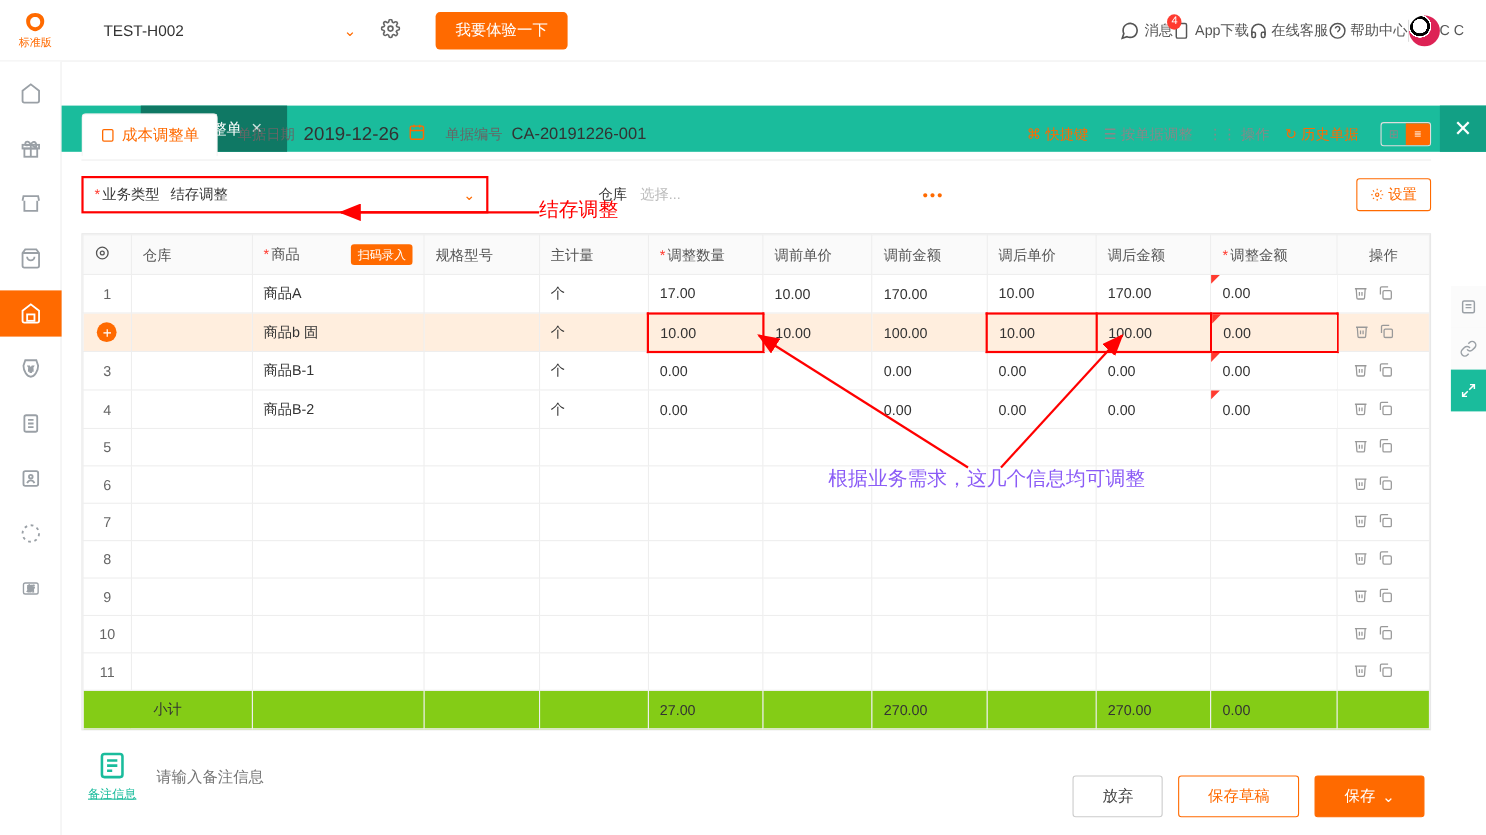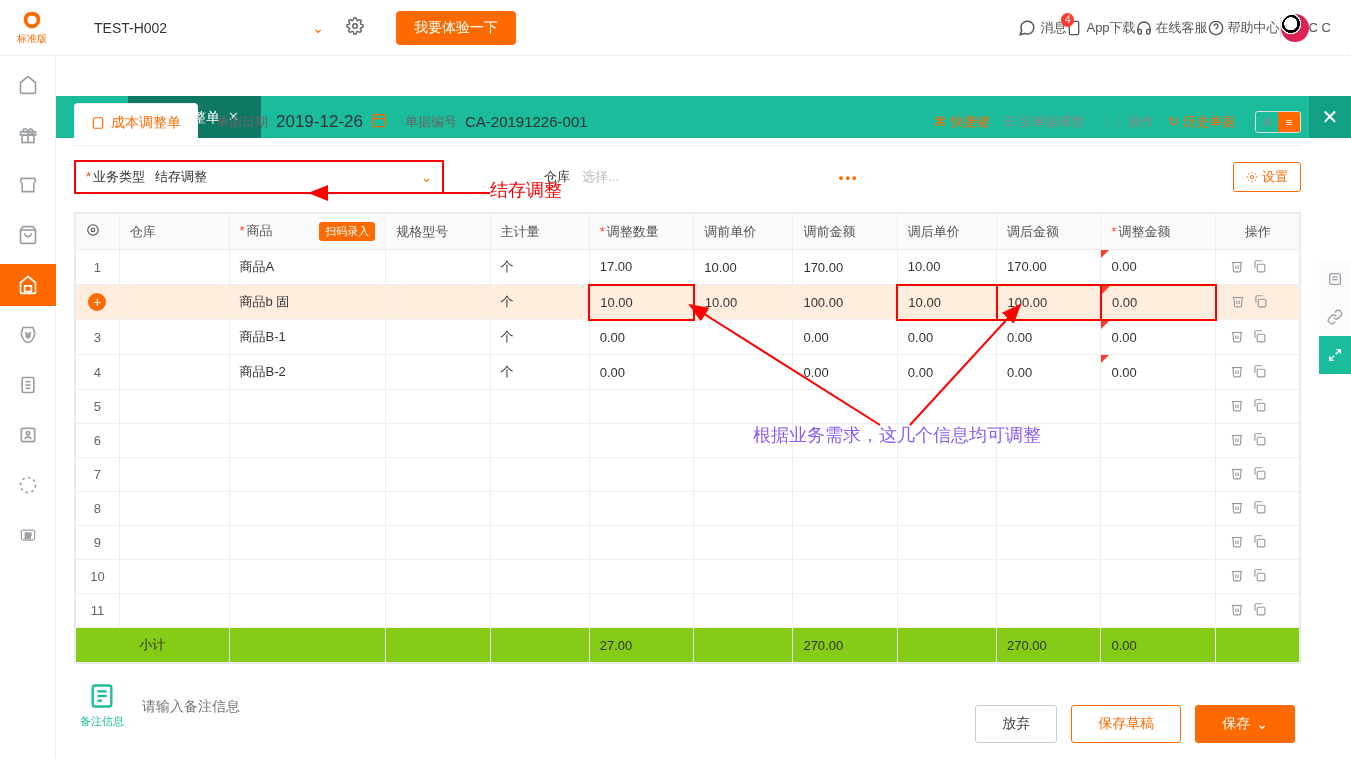--- a/index.html
+++ b/index.html
@@ -247,21 +247,21 @@
     content: ''; position: absolute; top: 0; left: 0;
     border-top: 8px solid #ff3b30; border-right: 8px solid transparent;
   }
   .op-cell { text-align: center; color: #999; }
   .op-cell span { margin: 0 4px; cursor: pointer; display: inline-block; }
   .redbox { border: 2px solid #ff0000 !important; }
   .tbl tr.subtotal td { background: #84cc16; font-weight: 400; }
 
   
   .notes { display: flex; align-items: center; gap: 18px; padding: 18px 6px 0; }
-  .notes-icon { color: #1abc9c; font-size: 11px; }
+  .notes-icon { color: #1abc9c; font-size: 11px; text-decoration: underline; }
   .notes-icon svg { display: block; margin: 0 auto 4px; }
   .notes input {
     border: none; outline: none; font-size: 14px; color: #888; width: 600px;
   }
 
   
   .footer {
     position: absolute; right: 24px; bottom: 16px;
     display: flex; gap: 14px;
   }

